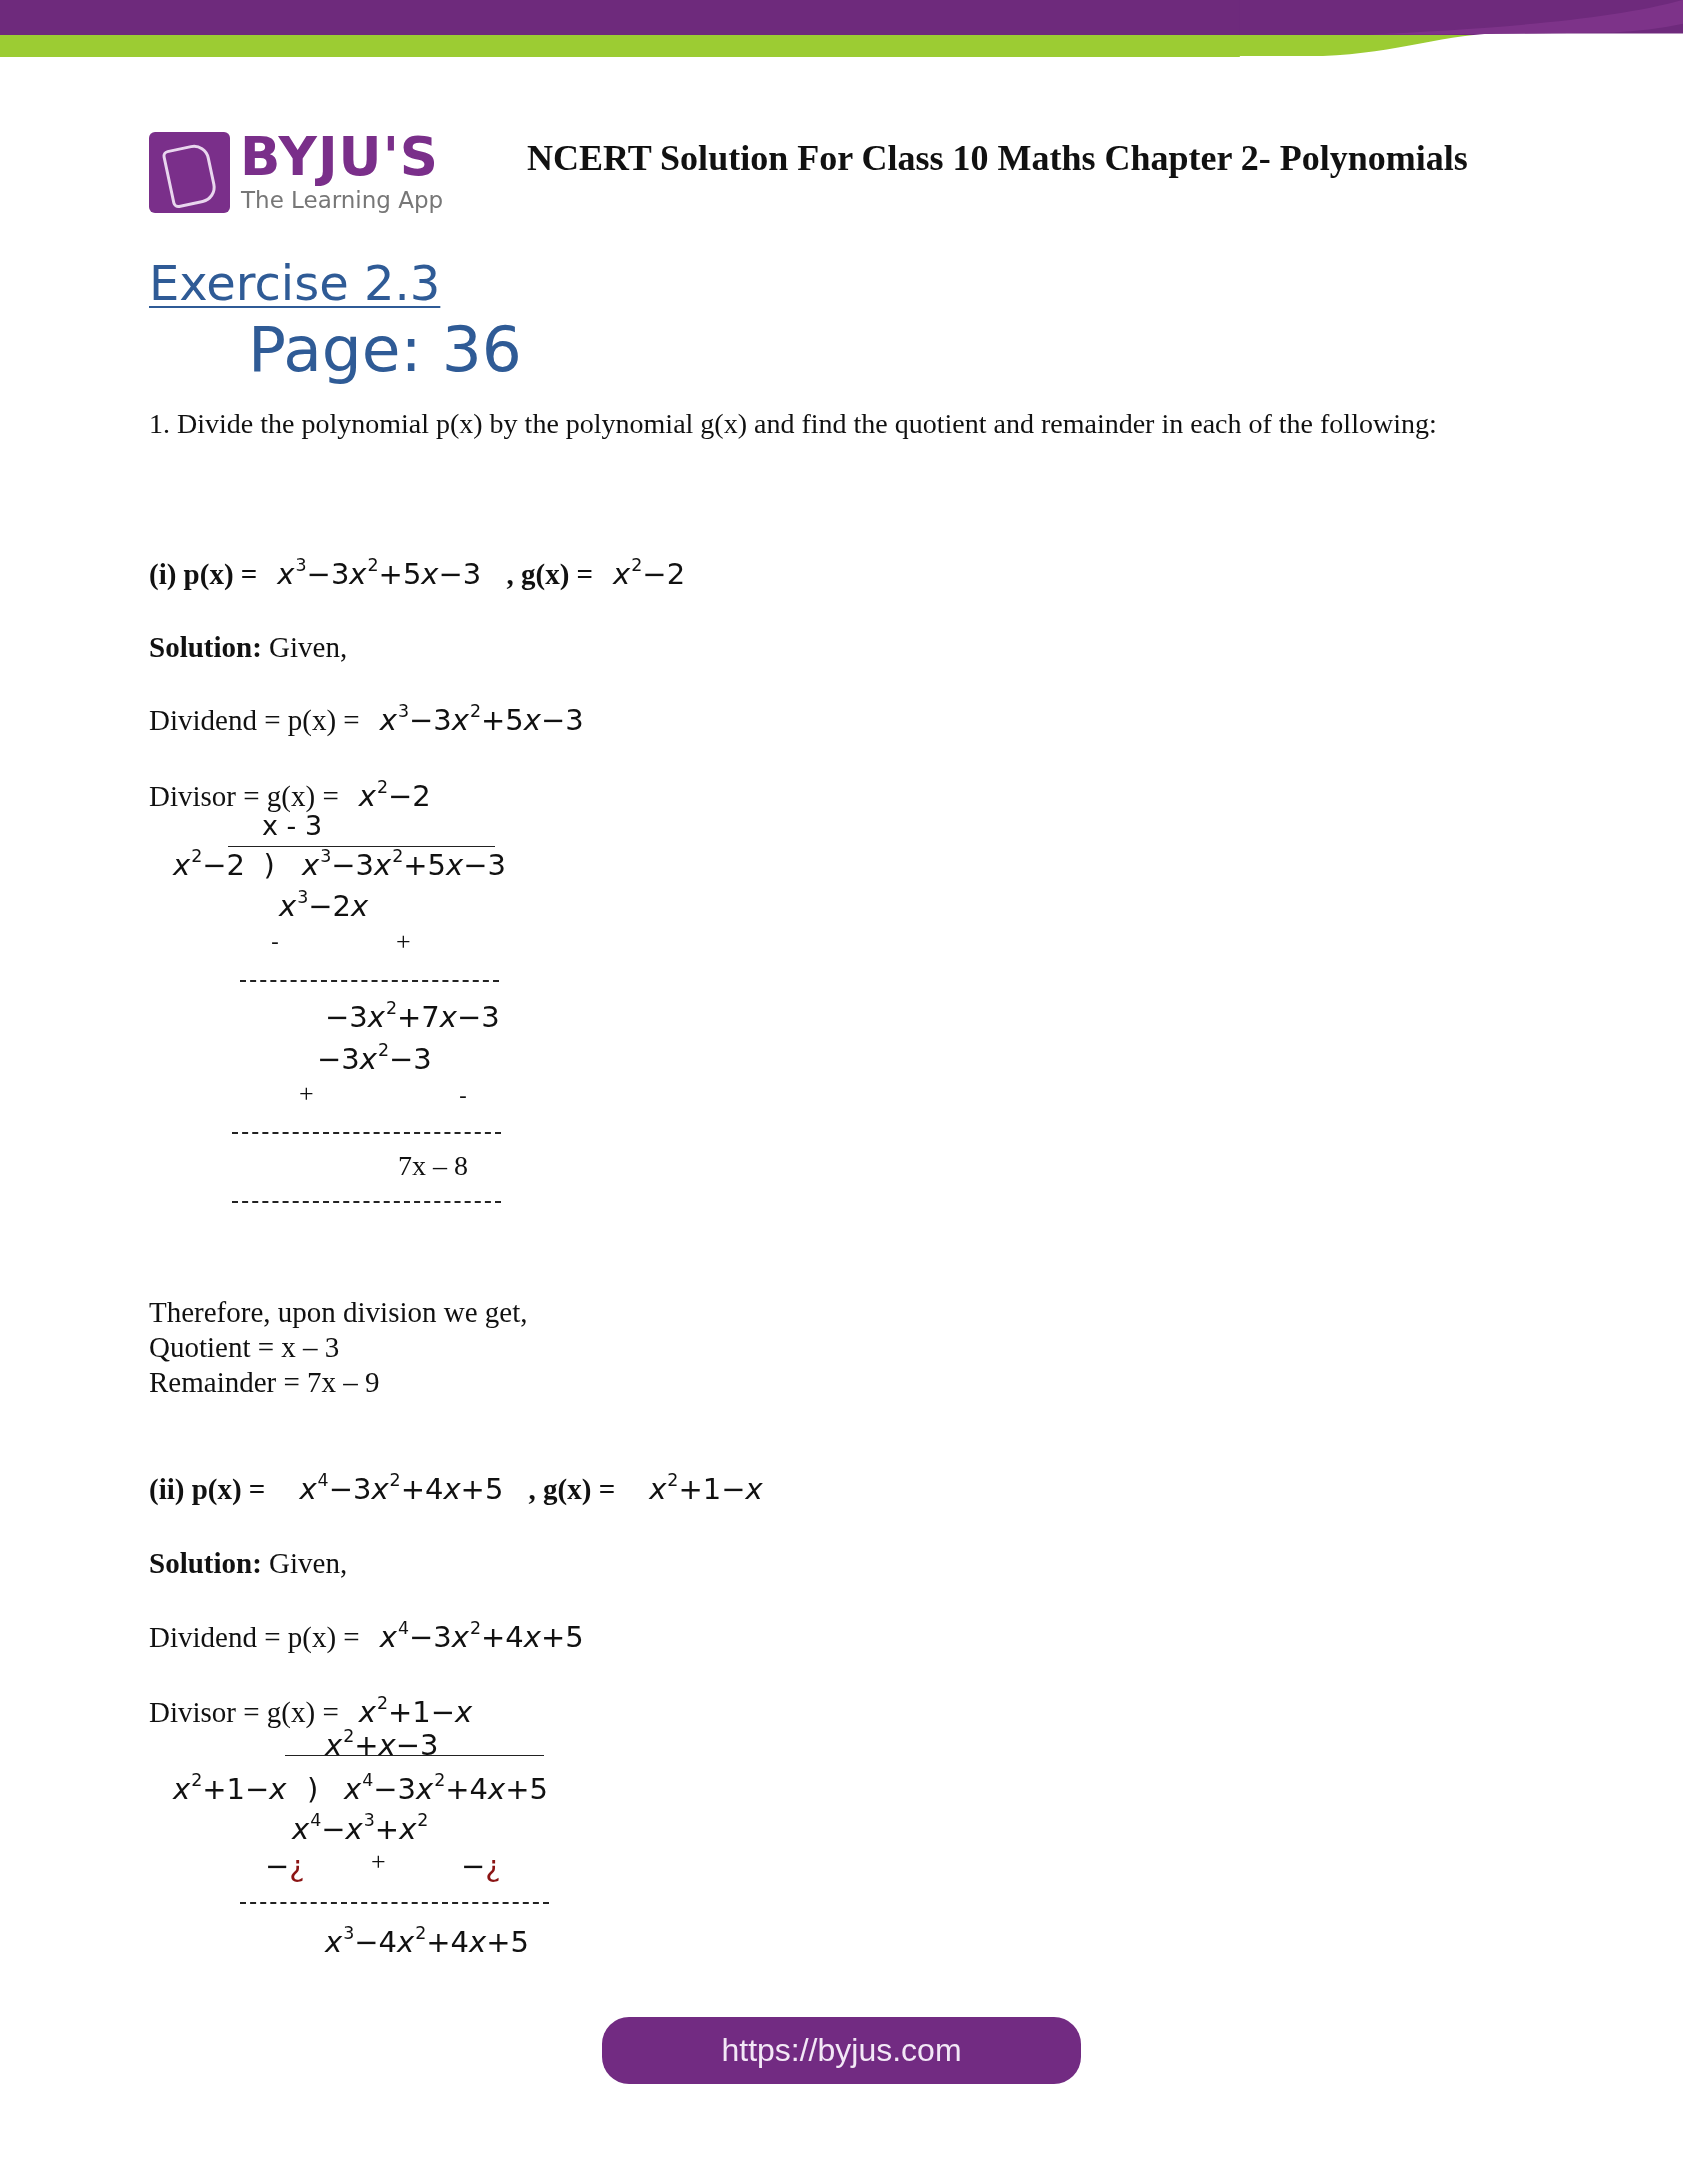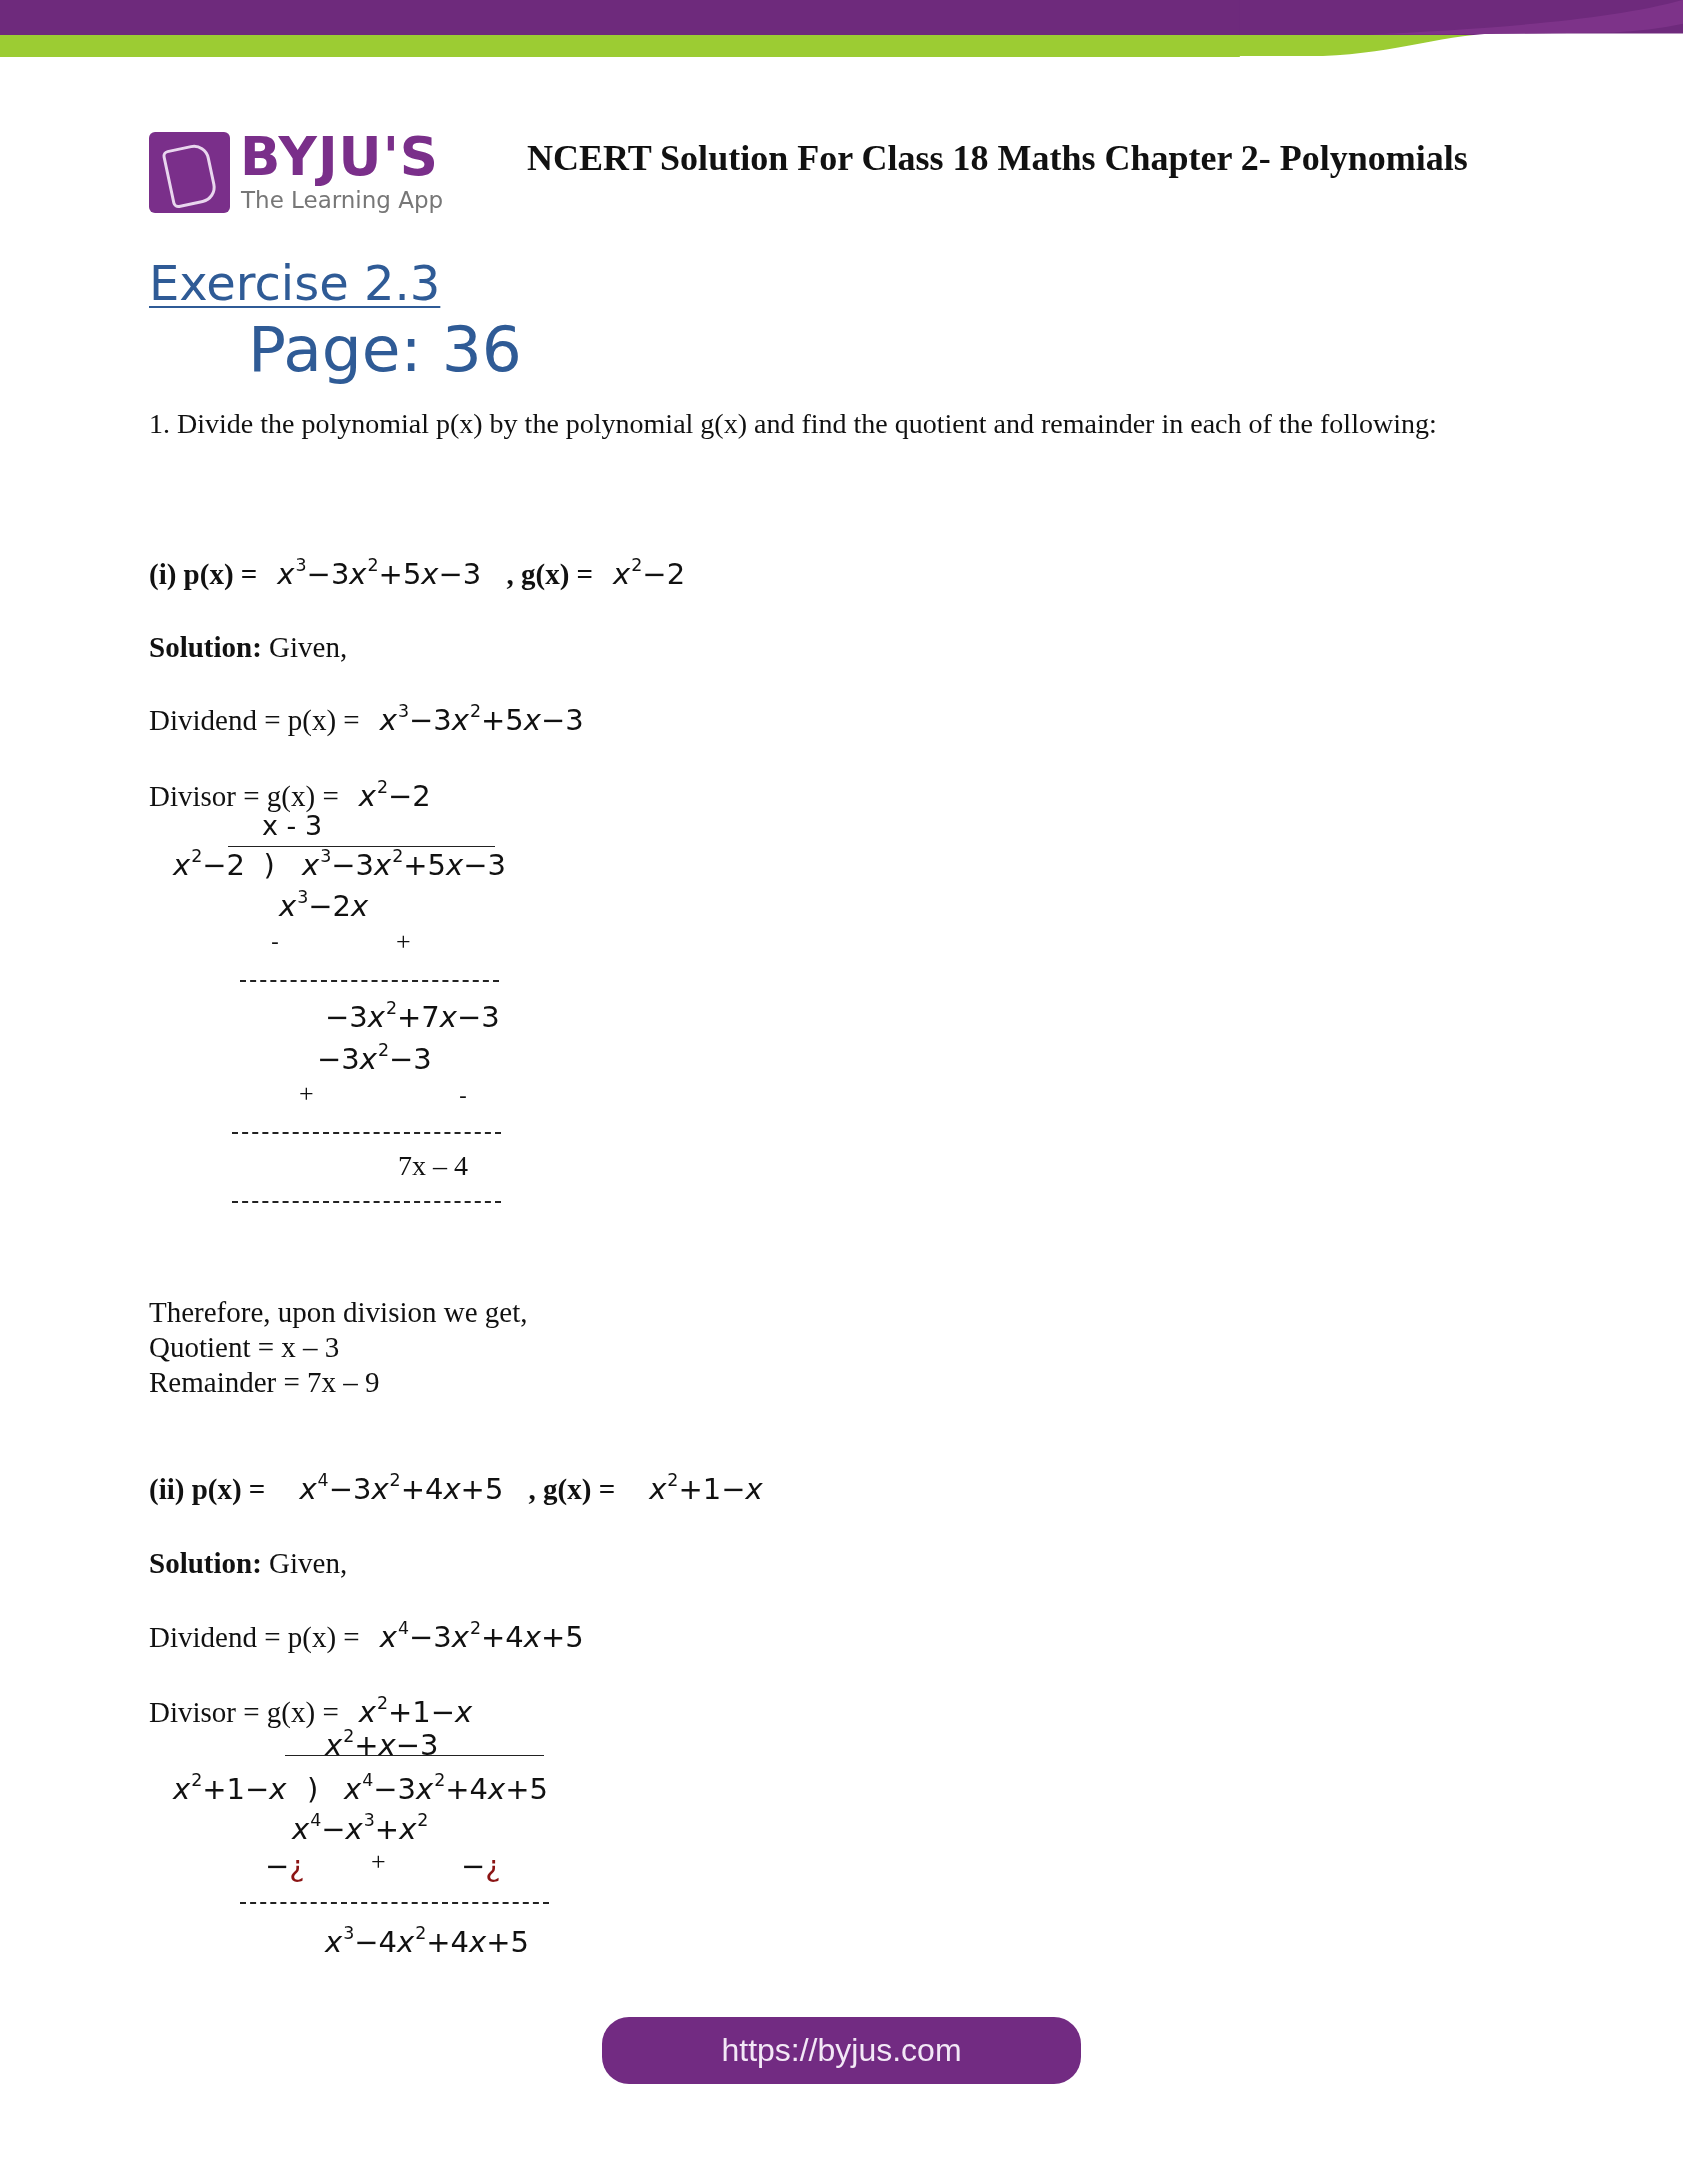--- a/index.html
+++ b/index.html
@@ -51,21 +51,21 @@
 </svg>
 
 <div class="logo">
   <div class="logo-box">
     <div class="logo-box-inner"></div>
   </div>
   <div class="logo-brand">BYJU'S</div>
   <div class="logo-tag">The Learning App</div>
 </div>
 
-<div class="doc-title">NCERT Solution For Class 18 Maths Chapter 2- Polynomials</div>
+<div class="doc-title">NCERT Solution For Class 10 Maths Chapter 2- Polynomials</div>
 
 <div class="exercise">Exercise 2.3</div>
 <div class="page-no">Page: 36</div>
 
 <div class="question">1. Divide the polynomial p(x) by the polynomial g(x) and find the quotient and remainder in each of the following:</div>
 
 <div class="line" style="top:515px;">
   <b>(i) p(x) =</b><span class="math"><i>x</i><sup>3</sup>−3<i>x</i><sup>2</sup>+5<i>x</i>−3</span>
   <b style="margin-left:18px;">, g(x) =</b><span class="math"><i>x</i><sup>2</sup>−2</span>
 </div>
@@ -89,21 +89,21 @@
   <div class="ld" style="left:302px; top:848px;"><span class="math"><i>x</i><sup>3</sup>−3<i>x</i><sup>2</sup>+5<i>x</i>−3</span></div>
   <div class="ld" style="left:279px; top:889px;"><span class="math"><i>x</i><sup>3</sup>−2<i>x</i></span></div>
   <div class="ld" style="left:271px; top:929px; font-size:22px;">-</div>
   <div class="ld-serif" style="left:396px; top:927px; font-size:26px;">+</div>
   <div class="dash" style="left:240px; top:980px; width:259px;"></div>
   <div class="ld" style="left:325px; top:1000px;"><span class="math">−3<i>x</i><sup>2</sup>+7<i>x</i>−3</span></div>
   <div class="ld" style="left:317px; top:1042px;"><span class="math">−3<i>x</i><sup>2</sup>−3</span></div>
   <div class="ld-serif" style="left:299px; top:1079px; font-size:26px;">+</div>
   <div class="ld" style="left:459px; top:1083px; font-size:22px;">-</div>
   <div class="dash" style="left:232px; top:1132px; width:269px;"></div>
-  <div class="ld-serif" style="left:398px; top:1150px;">7x – 4</div>
+  <div class="ld-serif" style="left:398px; top:1150px;">7x – 8</div>
   <div class="dash" style="left:232px; top:1201px; width:269px;"></div>
 </div>
 
 <div class="line" style="top:1253px; line-height:35px;">
   <div>Therefore, upon division we get,</div>
   <div>Quotient = x – 3</div>
   <div>Remainder = 7x – 9</div>
 </div>
 
 <div class="line" style="top:1430px;">

